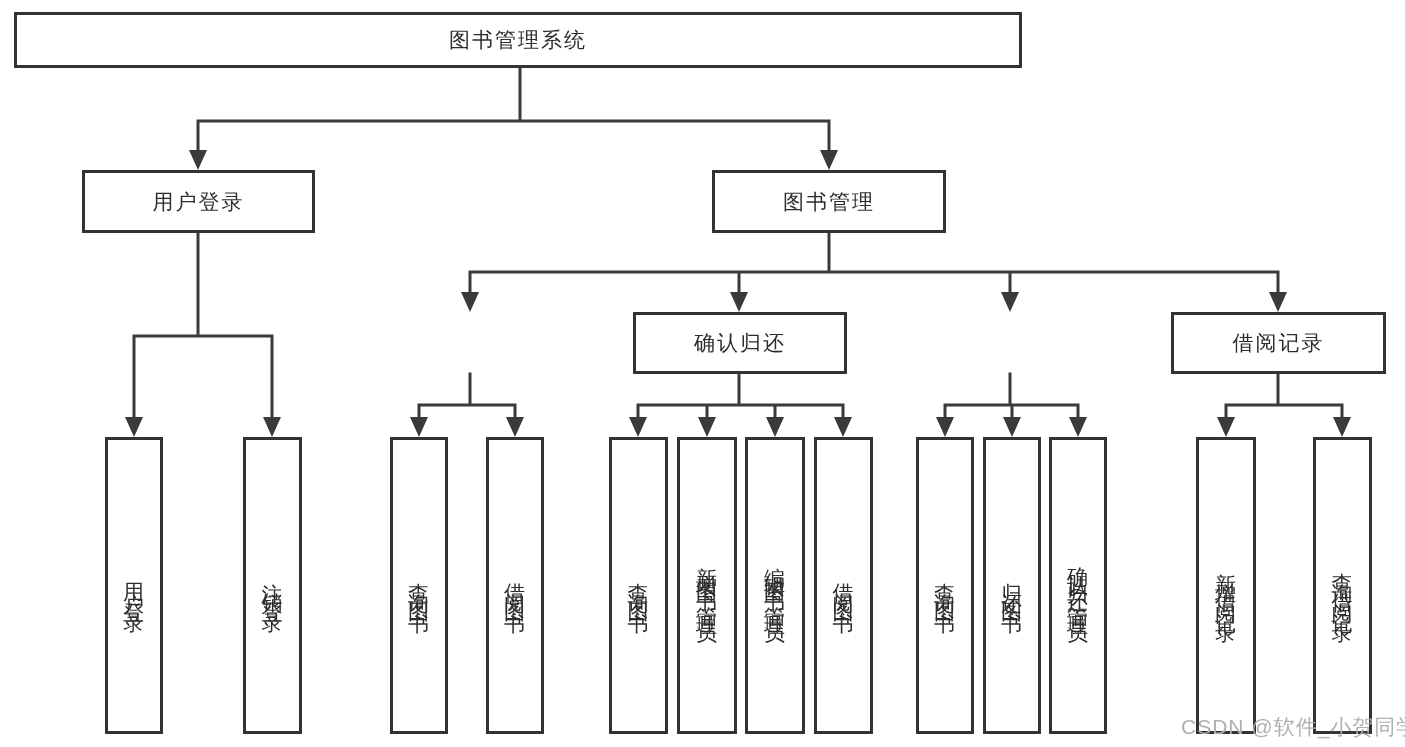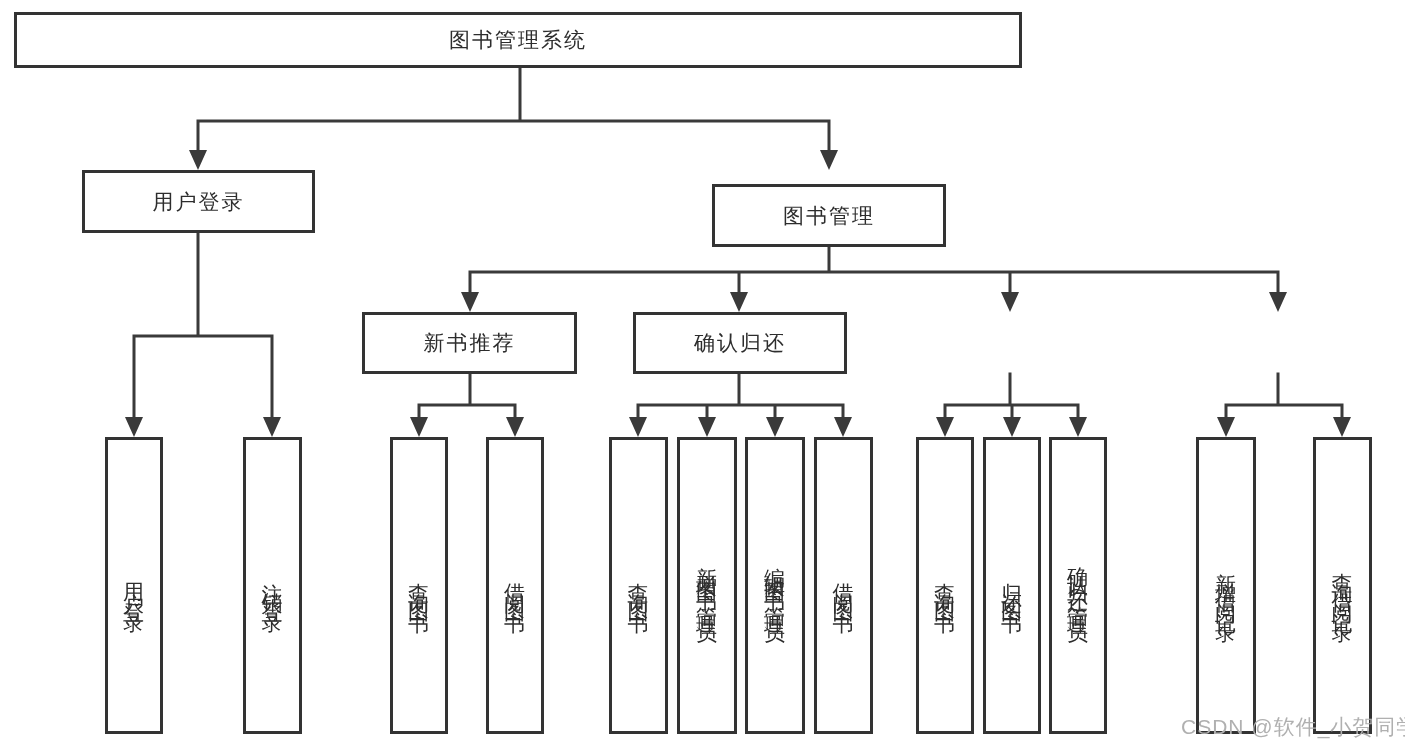--- a/index.html
+++ b/index.html
@@ -83,29 +83,29 @@
       M1217 417 L1235 417 L1226 437 Z  M1333 417 L1351 417 L1342 437 Z"></path>
   </svg>
 
   <div class="node hbox" style="left:14px; top:12px; width:1008px; height:56px">
     <span>图书管理系统</span>
   </div>
 
   <div class="node hbox" style="left:82px; top:170px; width:233px; height:63px">
     <span>用户登录</span>
   </div>
-  <div class="node hbox" style="left:712px; top:184px; width:234px; height:63px">
+  <div class="node hbox" style="left:712px; top:170px; width:234px; height:63px">
     <span>图书管理</span>
   </div>
 
-  <div class="node hbox" style="left:362px; top:312px; width:215px; height:62px">
-    <span>新书推荐</span>
-  </div>
   <div class="node hbox" style="left:633px; top:312px; width:214px; height:62px">
     <span>确认归还</span>
+  </div>
+  <div class="node hbox" style="left:1171px; top:312px; width:215px; height:62px">
+    <span>借阅记录</span>
   </div>
 
   <div class="node vbox" style="left:105px; top:437px; width:58px; height:297px">
     <span>用户登录</span>
   </div>
   <div class="node vbox" style="left:243px; top:437px; width:59px; height:297px">
     <span>注销登录</span>
   </div>
 
   <div class="node vbox" style="left:390px; top:437px; width:58px; height:297px">

